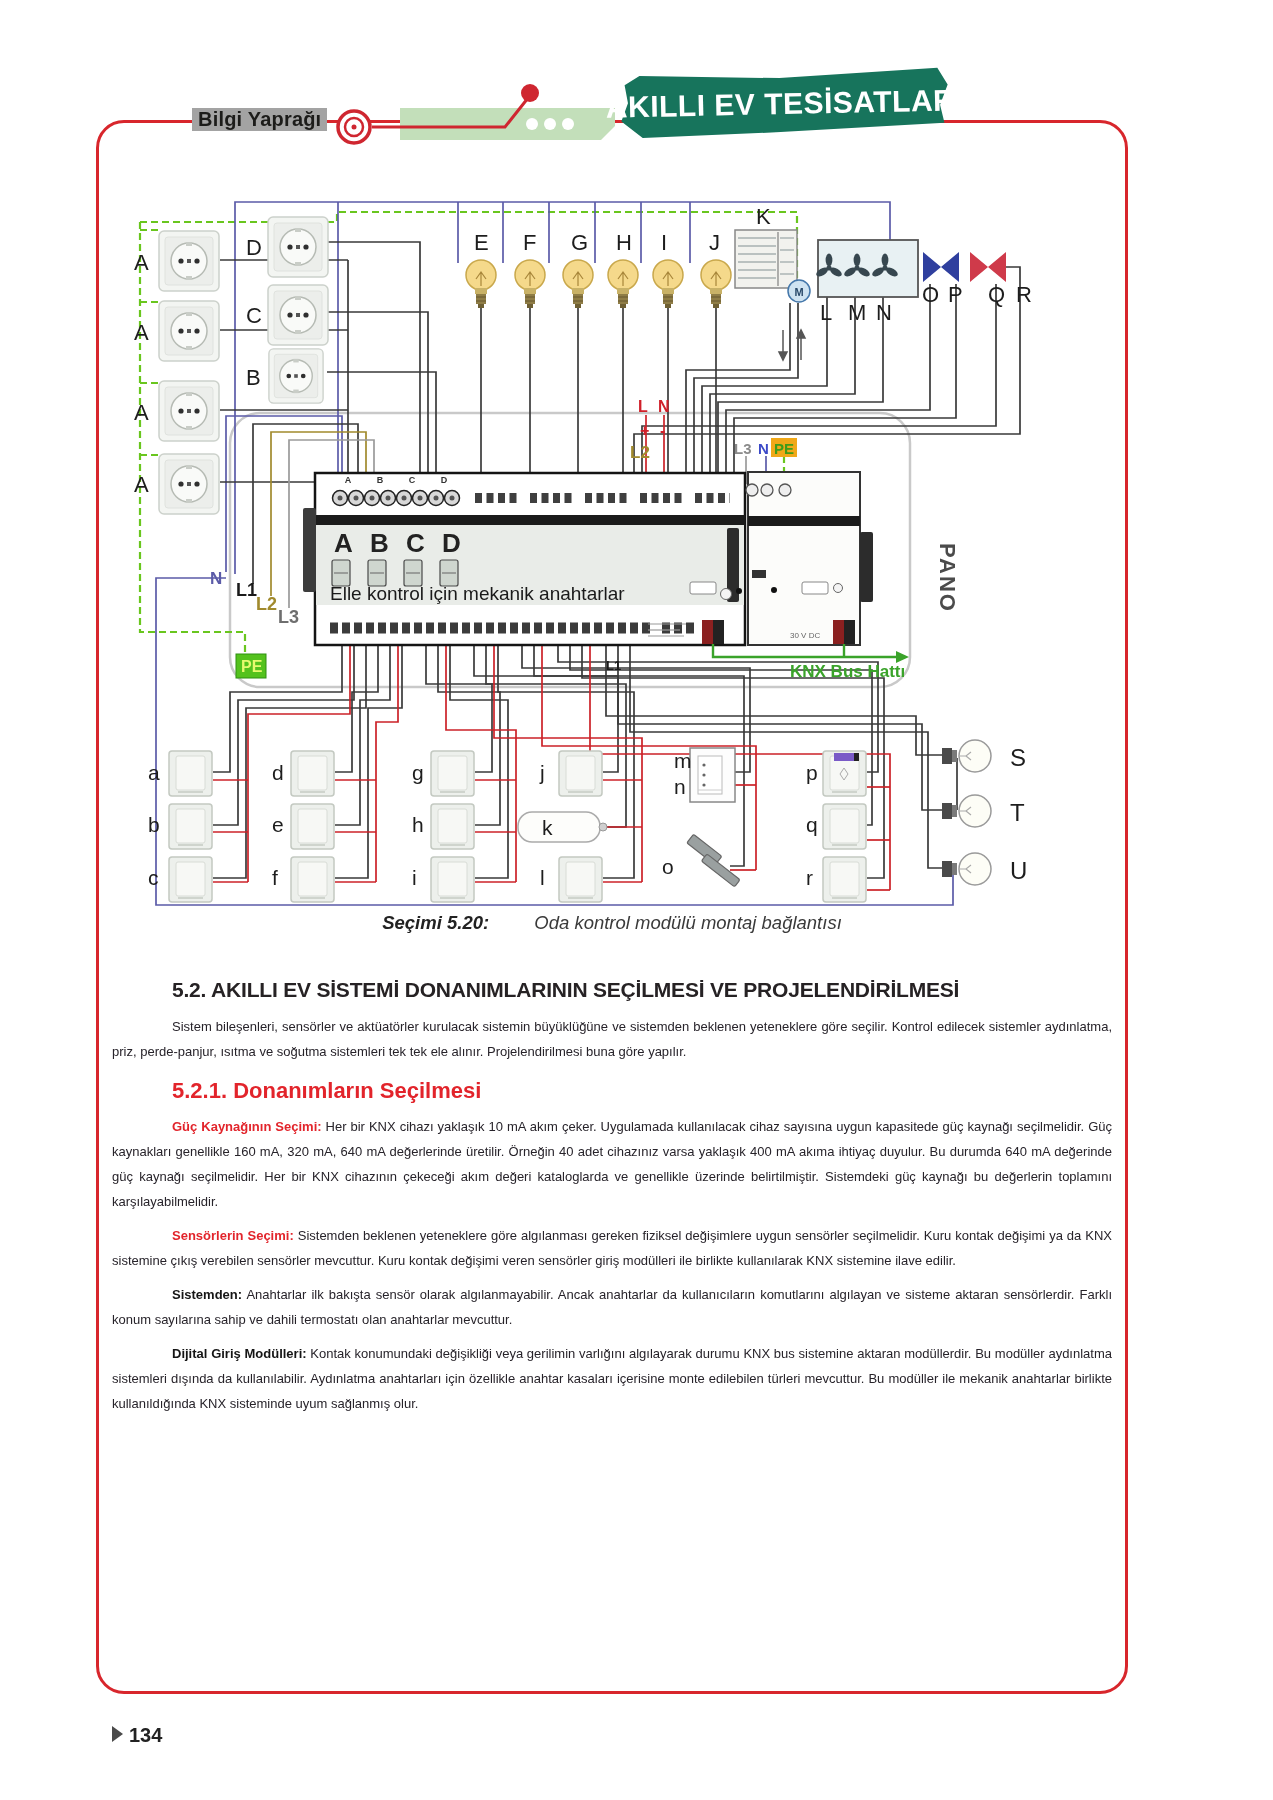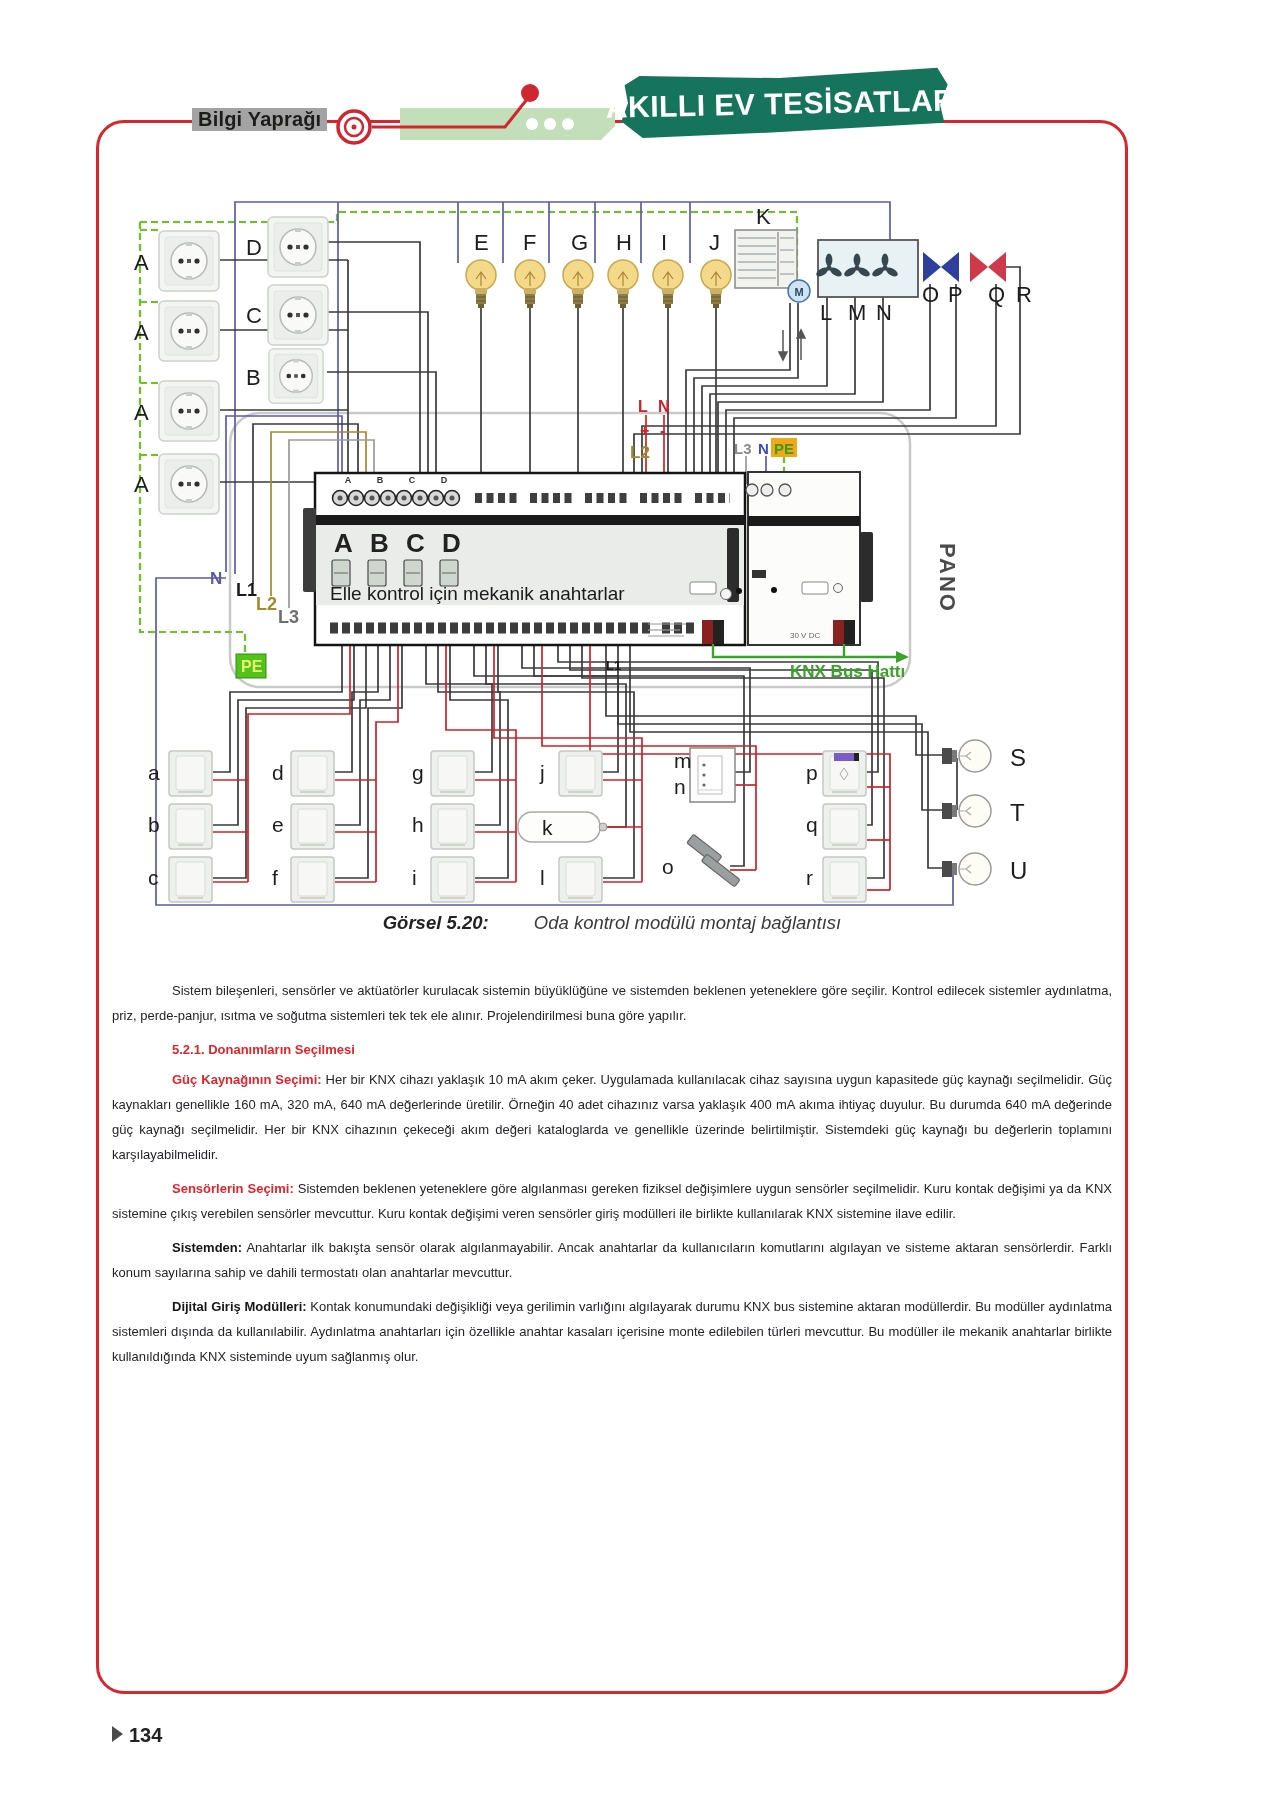--- a/index.html
+++ b/index.html
@@ -6,21 +6,21 @@
   body{width:1273px;height:1800px;position:relative;font-family:"Liberation Sans",sans-serif;color:#27232a;}
   .page-border{position:absolute;left:96px;top:120px;width:1026px;height:1568px;border:3px solid #d8262c;border-radius:28px;pointer-events:none;}
   .hdr-label{position:absolute;left:192px;top:108px;font-size:20px;font-weight:bold;color:#1c1c1a;letter-spacing:.2px;background:#a3a3a3;padding:0 6px;}
   .hdr-svg{position:absolute;left:80px;top:58px;width:920px;height:96px;}
   .diagram{position:absolute;left:90px;top:160px;width:960px;height:790px;}
   .textcol{position:absolute;left:112px;top:912px;width:1000px;}
   .caption{text-align:center;font-size:18.5px;color:#3a3a3a;margin:0 0 44px 0;}
   .caption b{font-style:italic;font-weight:bold;color:#222;}
   .caption span{font-style:italic;margin-left:40px;}
   h2.sec{font-size:21px;font-weight:bold;color:#262224;margin:0 0 12px 0;text-indent:60px;letter-spacing:-0.2px;}
-  h3.sub{font-size:13px;font-weight:bold;color:#e2242b;margin:14px 0 10px 0;text-indent:60px;}
+  h3.sub{font-size:22px;font-weight:bold;color:#e2242b;margin:14px 0 10px 0;text-indent:60px;}
   p.body{font-size:13px;line-height:25px;text-align:justify;text-indent:60px;margin:0 0 9px 0;}
   .lead-red{font-weight:bold;color:#e2242b;}
   .lead-dark{font-weight:bold;color:#151515;}
   .pagenum{position:absolute;left:82px;top:1724px;font-size:20px;font-weight:bold;color:#222;padding-left:30px;}
   .pagenum .tri{display:inline-block;width:0;height:0;border-top:8px solid transparent;border-bottom:8px solid transparent;border-left:11px solid #4a4a4a;margin-right:6px;}
   svg text{font-family:"Liberation Sans",sans-serif;}
 </style>
 </head>
 <body>
 
@@ -492,23 +492,24 @@
     <text x="120" y="424" font-size="17" fill="#5b5ba8">N</text>
     <text x="146" y="436" font-size="18" fill="#1a1a1a">L1</text>
     <text x="166" y="450" font-size="18" fill="#a18a2d">L2</text>
     <text x="188" y="463" font-size="18" fill="#6e6e6e">L3</text>
     <text x="516" y="510" font-size="13" fill="#1a1a1a">L1</text>
   </g>
 </svg>
 
 <div class="textcol">
   <p class="caption">
-    <b>Görsel 5.20:</b>
+    <b>Seçimi 5.20:</b>
     <span>Oda kontrol modülü montaj bağlantısı</span>
   </p>
+  <h2 class="sec">5.2. AKILLI EV SİSTEMİ DONANIMLARININ SEÇİLMESİ VE PROJELENDİRİLMESİ</h2>
   <p class="body">Sistem bileşenleri, sensörler ve aktüatörler kurulacak sistemin büyüklüğüne ve sistemden beklenen yeteneklere göre seçilir. Kontrol edilecek sistemler aydınlatma, priz, perde-panjur, ısıtma ve soğutma sistemleri tek tek ele alınır. Projelendirilmesi buna göre yapılır.</p>
   <h3 class="sub">5.2.1. Donanımların Seçilmesi</h3>
   <p class="body"><span class="lead-red">Güç Kaynağının Seçimi:</span><span> Her bir KNX cihazı yaklaşık 10 mA akım çeker. Uygulamada kullanılacak cihaz sayısına uygun kapasitede güç kaynağı seçilmelidir. Güç kaynakları genellikle 160 mA, 320 mA, 640 mA değerlerinde üretilir. Örneğin 40 adet cihazınız varsa yaklaşık 400 mA akıma ihtiyaç duyulur. Bu durumda 640 mA değerinde güç kaynağı seçilmelidir. Her bir KNX cihazının çekeceği akım değeri kataloglarda ve genellikle üzerinde belirtilmiştir. Sistemdeki güç kaynağı bu değerlerin toplamını karşılayabilmelidir.</span></p>
   <p class="body"><span class="lead-red">Sensörlerin Seçimi:</span><span> Sistemden beklenen yeteneklere göre algılanması gereken fiziksel değişimlere uygun sensörler seçilmelidir. Kuru kontak değişimi ya da KNX sistemine çıkış verebilen sensörler mevcuttur. Kuru kontak değişimi veren sensörler giriş modülleri ile birlikte kullanılarak KNX sistemine ilave edilir.</span></p>
   <p class="body"><span class="lead-dark">Sistemden:</span><span> Anahtarlar ilk bakışta sensör olarak algılanmayabilir. Ancak anahtarlar da kullanıcıların komutlarını algılayan ve sisteme aktaran sensörlerdir. Farklı konum sayılarına sahip ve dahili termostatı olan anahtarlar mevcuttur.</span></p>
   <p class="body"><span class="lead-dark">Dijital Giriş Modülleri:</span><span> Kontak konumundaki değişikliği veya gerilimin varlığını algılayarak durumu KNX bus sistemine aktaran modüllerdir. Bu modüller aydınlatma sistemleri dışında da kullanılabilir. Aydınlatma anahtarları için özellikle anahtar kasaları içerisine monte edilebilen türleri mevcuttur. Bu modüller ile mekanik anahtarlar birlikte kullanıldığında KNX sisteminde uyum sağlanmış olur.</span></p>
 </div>
 
 <div class="pagenum">
   <span class="tri"></span><span>134</span>

